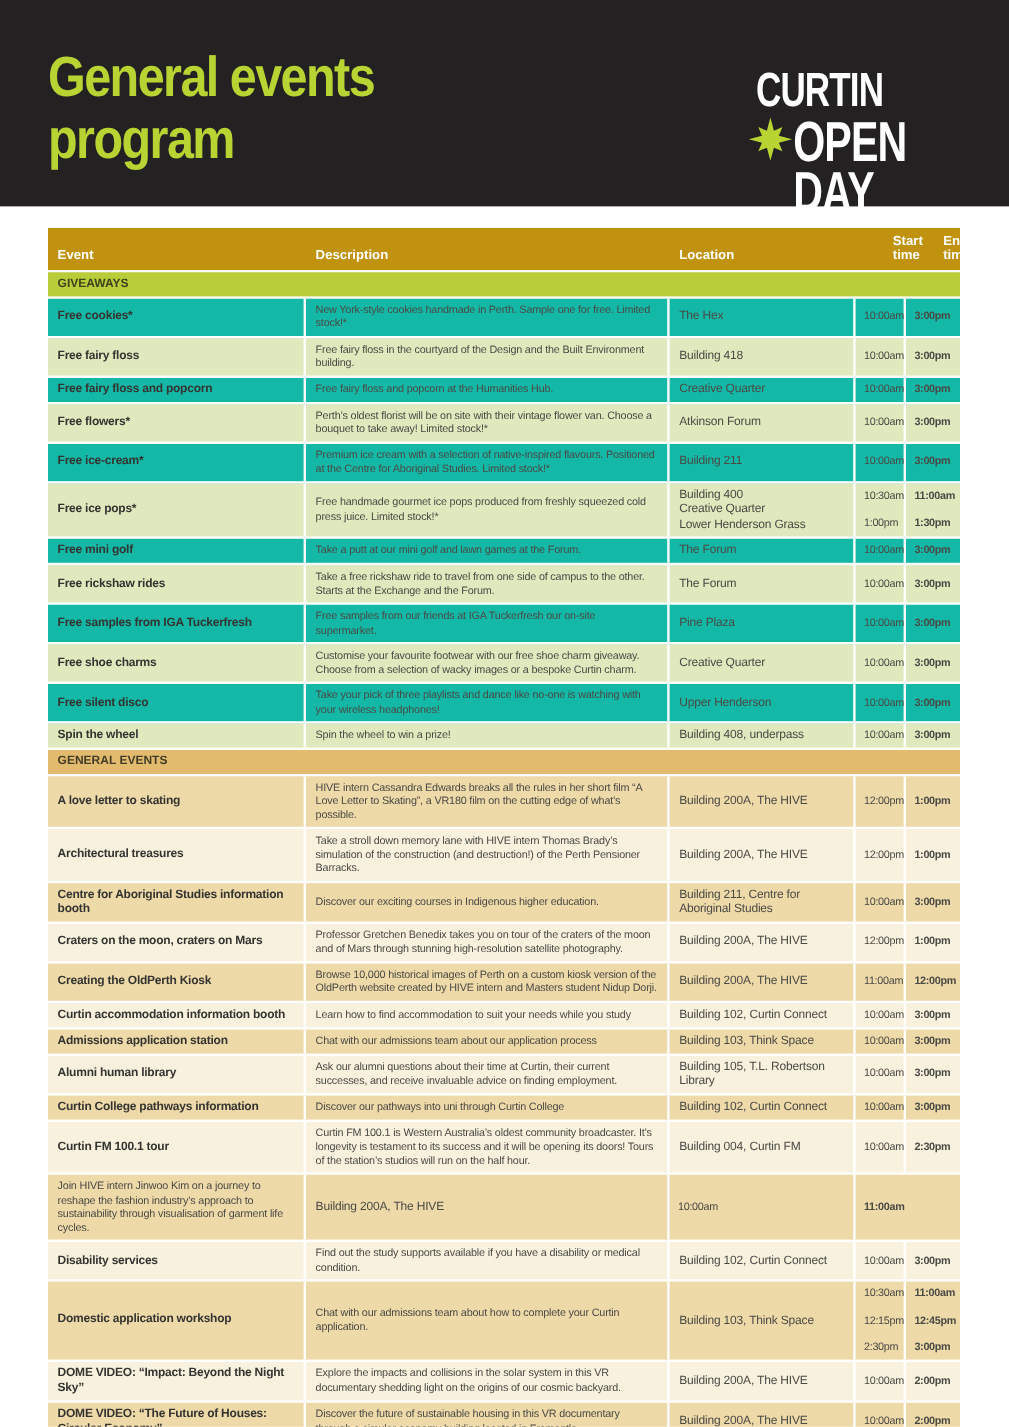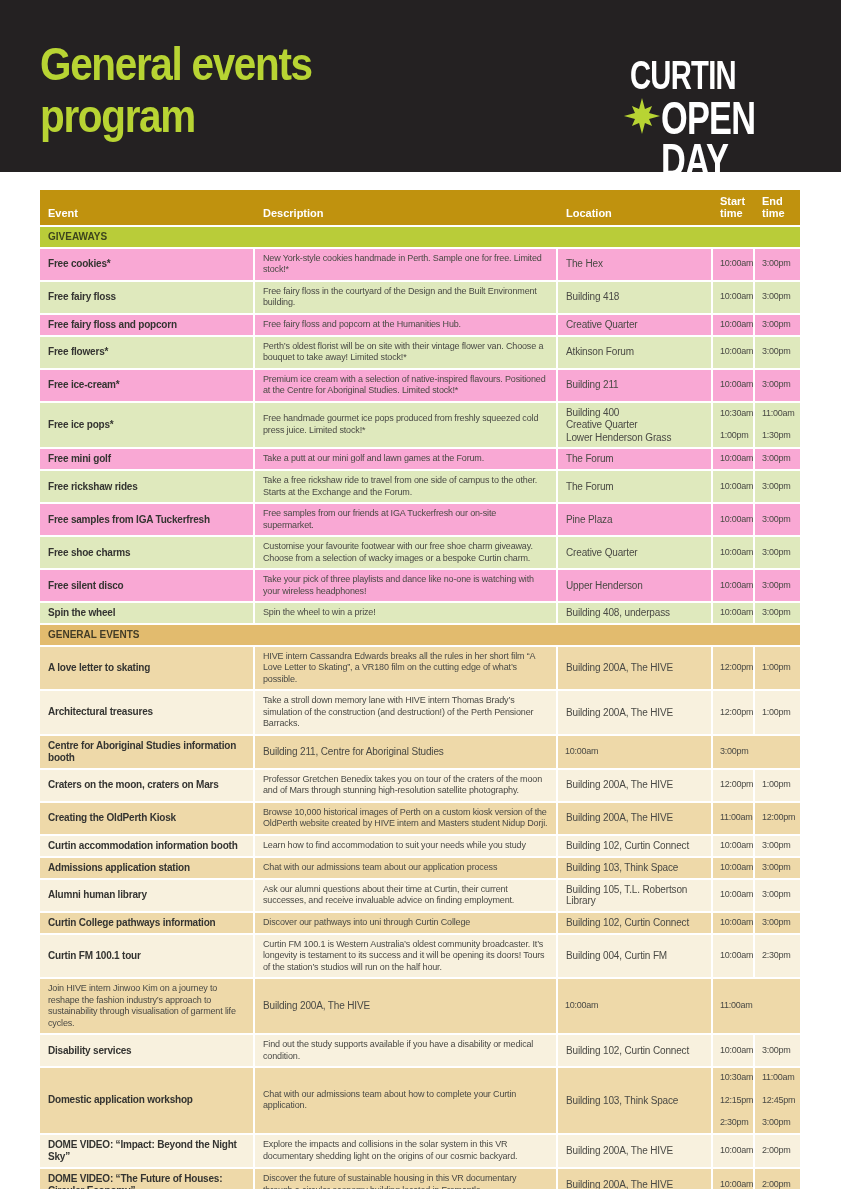--- a/index.html
+++ b/index.html
@@ -54,48 +54,48 @@
     background: #c0920e;
     color: #ffffff;
     border-bottom: 2px solid #ffffff;
     min-height: 36px;
     align-items: end;
   }
   .th {
     font-weight: 700; font-size: 11px; line-height: 12px;
     padding: 5px 8px 6px 8px;
   }
-  .th.th3, .th.th4 { padding-left: 7px; padding-right: 0; }
+  .th.th3, .th.th4 { padding-left: 7px; padding-right: 0; margin-left: 24px; }
 
   .row {
     display: grid;
     grid-template-columns: 215px 303px 155px 42px 45px;
     border-bottom: 2px solid #ffffff;
   }
   .cell {
     border-right: 2px solid #ffffff;
     padding: 4px 8px;
     display: flex; flex-direction: column; justify-content: center;
     color: #4a4a45;
     line-height: 11.5px;
     letter-spacing: -0.15px;
   }
-  .cell:last-child { border-right: none; }
+  .cell:last-child { border-right: none; font-weight: bold; }
 
   .section-row { min-height: 18px; }
   .section-row .cell { border-right: none; }
   .section-row .section-label {
     font-weight: 700; font-size: 10px; letter-spacing: 0;
   }
   .theme-green { background: #b9cc39; }
   .theme-green .section-label { color: #3c441d; }
   .theme-tan { background: #e2bb6e; }
   .theme-tan .section-label { color: #433c26; }
 
-  .g-light { background: #f9a8d4; }
+  .g-light { background: #14b8a6; }
   .g-dark  { background: #dfe9bd; }
   .t-dark  { background: #eed9a9; }
   .t-light { background: #f8f1de; }
 
   .data-row { min-height: 18px; }
   .cell.event {
     font-weight: 700; font-size: 10px; color: #343431;
     letter-spacing: -0.2px; line-height: 12px;
   }
   .cell.desc { font-size: 9px; }
@@ -327,20 +327,21 @@
         </div>
         <div class="cell time">
           <div>12:00pm</div>
         </div>
         <div class="cell time">
           <div>1:00pm</div>
         </div>
       </div>
       <div class="row data-row t-dark">
         <div class="cell event">Centre for Aboriginal Studies information booth</div>
+        <div class="cell desc">Discover our exciting courses in Indigenous higher education.</div>
         <div class="cell loc">
           <div>Building 211, Centre for Aboriginal Studies</div>
         </div>
         <div class="cell time">
           <div>10:00am</div>
         </div>
         <div class="cell time">
           <div>3:00pm</div>
         </div>
       </div>

